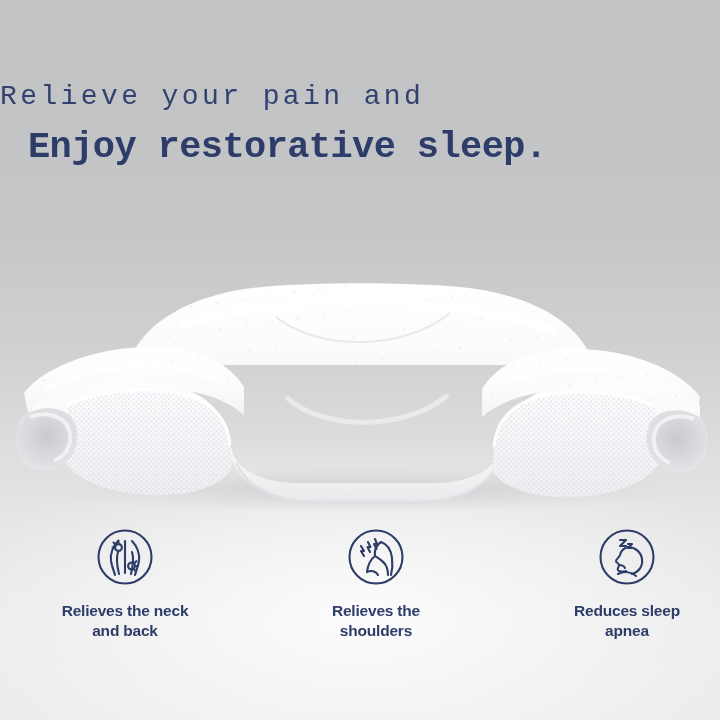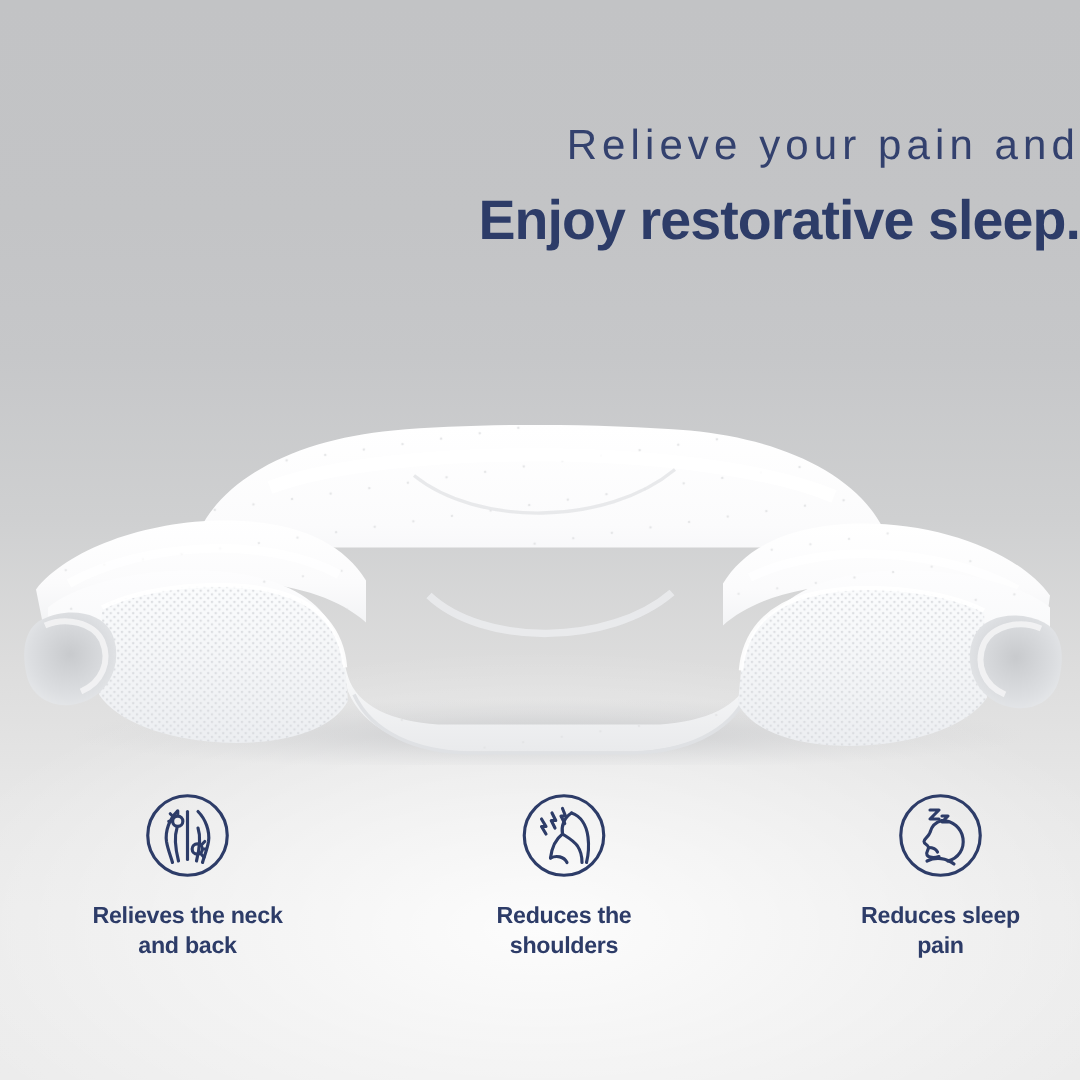--- a/index.html
+++ b/index.html
@@ -30,21 +30,22 @@
         #ebebeb 84%,
         #ececec 100%);
   }
 
   
   .headline-block {
     position: absolute;
     top: 80px;
     left: 0;
     width: 720px;
-    text-align: right;
+    text-align: left;
+    font-family: Liberation Mono, monospace;
   }
   .headline-line1 {
     color: #33416e;
     font-size: 28px;
     font-weight: 300;
     letter-spacing: 3.4px;
     line-height: 34px;
     white-space: nowrap;
   }
   .headline-line2 {
@@ -362,21 +363,21 @@
                    C24 31, 21 36, 20 44"></path>
           <path d="M34 14 C40 16, 44 22, 45 30 C46 38, 45 43, 44 47"></path>
           <path d="M28 28 C31 30, 35 32, 38 36 C40 39, 41 43, 41 47"></path>
           <path d="M20 44 C24 42, 29 43, 31 47"></path>
 
           <path d="M14 18 L17 23 L14 23 L17 28"></path>
           <path d="M21 14 L23.5 19 L20.5 19 L23 24"></path>
           <path d="M28 11 L30 16 L27 16 L29.5 21"></path>
         </g>
       </svg>
-      <div class="feature-label">Reduces the
+      <div class="feature-label">Relieves the
 shoulders</div>
     </div>
 
 
     <div class="feature">
       <svg class="feature-icon" viewBox="0 0 58 58">
         <g fill="none" stroke="#2d3c68" stroke-width="2.1" stroke-linecap="round" stroke-linejoin="round">
           <circle cx="29" cy="29" r="26.5"></circle>
 
           <path d="M30 19 C26 20, 23 23, 22 27
@@ -390,17 +391,17 @@
           <path d="M30 19 C37 19, 43 24, 44 31
                    C45 38, 41 44, 34 46"></path>
 
           <path d="M20 46 C26 43, 33 44, 38 48"></path>
 
           <path d="M22 12 L28 12 L22 18 L28 18"></path>
           <path d="M30 16 L34 16 L30 20 L34 20"></path>
         </g>
       </svg>
       <div class="feature-label">Reduces sleep
-pain</div>
+apnea</div>
     </div>
 
   </div>
 </div>
 
 </body></html>

